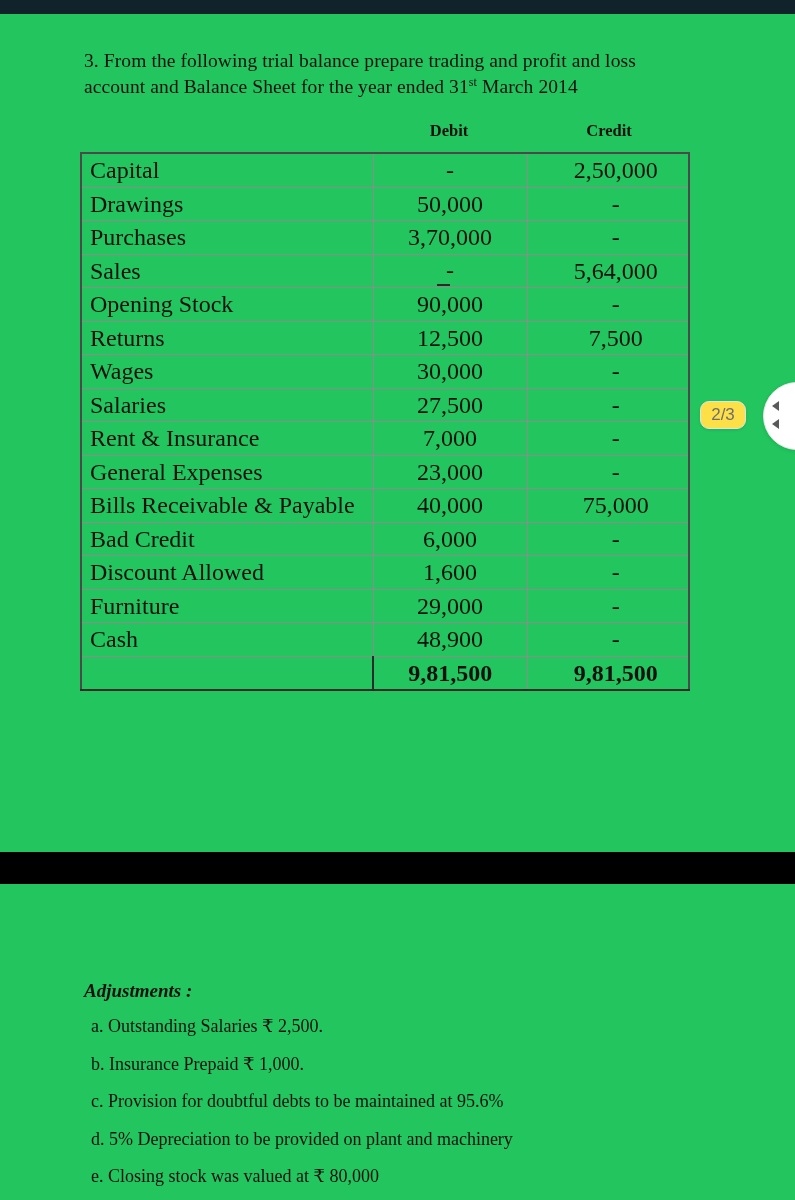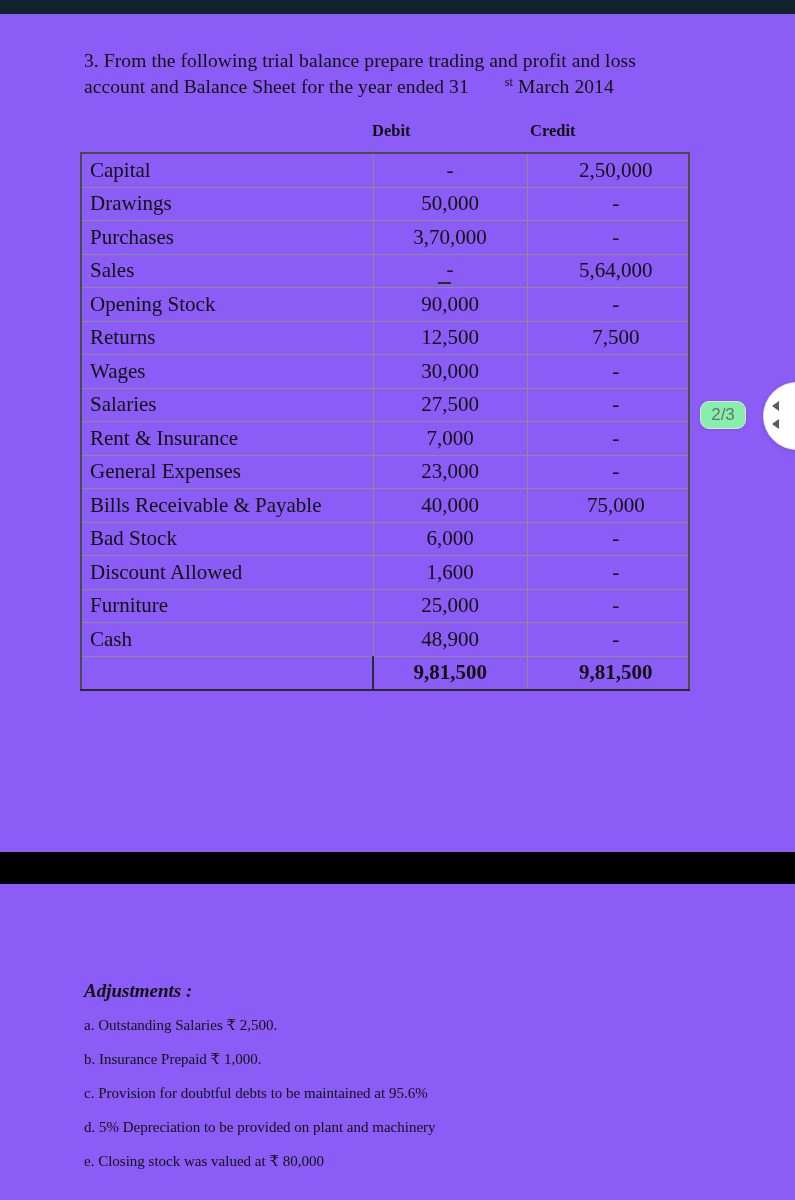--- a/index.html
+++ b/index.html
@@ -31,72 +31,71 @@
     width: 795px;
     height: 32px;
     background: #000000;
   }
 
   
   .page {
     position: absolute;
     left: 0;
     width: 795px;
-    background: #8b5cf6;
+    background: #22c55e;
   }
   .page-one { top: 14px; height: 838px; }
   .page-two { top: 884px; height: 320px; }
 
   
   .question {
     position: absolute;
     left: 84px;
     top: 34px;
     width: 615px;
     font-size: 19.5px;
     line-height: 26px;
     letter-spacing: 0.1px;
   }
   .question sup {
     font-size: 0.62em;
     vertical-align: super;
     line-height: 0;
-    margin-left: 36px;
   }
 
   
   .col-captions {
     position: absolute;
     top: 107px;
     left: 80px;
     width: 608px;
     height: 24px;
   }
   .col-captions .cap {
     position: absolute;
     top: 0;
     font-weight: bold;
     font-size: 16.5px;
-    text-align: left;
+    text-align: center;
   }
   .cap-debit  { left: 292px; width: 154px; }
   .cap-credit { left: 450px; width: 158px; }
 
   
   .tb-wrap {
     position: absolute;
     left: 80px;
     top: 138px;
     width: 608px;
   }
   table.tb {
     border-collapse: collapse;
     width: 608px;
     table-layout: fixed;
-    font-size: 21px;
+    font-size: 24px;
   }
   table.tb col.c-name { width: 292px; }
   table.tb col.c-debit { width: 154px; }
   table.tb col.c-credit { width: 162px; }
 
   table.tb td {
     border: 1px solid #8c8c8c;
     height: 32.5px;
     padding: 0 0 0 8px;
     vertical-align: middle;
@@ -139,36 +138,36 @@
     top: 980px;
     width: 620px;
   }
   .adj-title {
     font-weight: bold;
     font-style: italic;
     font-size: 19px;
     margin: 0 0 14px 0;
   }
   .adj-item {
-    font-size: 15px;
+    font-size: 18px;
     line-height: 1.2;
-    margin: 0 0 16px 0;
+    margin: 0 0 16px 7px;
     white-space: nowrap;
   }
 
   
   .page-pill {
     position: absolute;
     left: 700px;
     top: 401px;
     min-width: 46px;
     height: 28px;
     box-sizing: border-box;
     padding: 0 8px;
-    background: #86efac;
+    background: #fde047;
     border: 1px solid #e2e2e2;
     border-radius: 9px;
     box-shadow: 0 1px 3px rgba(0,0,0,0.10);
     display: flex;
     align-items: center;
     justify-content: center;
     font-family: "Liberation Sans", "DejaVu Sans", sans-serif;
     font-size: 17px;
     color: #6f6f6f;
   }
@@ -284,35 +283,35 @@
         </tr>
 
 
         <tr>
           <td class="first-col">Bills Receivable &amp; Payable</td>
           <td class="num">40,000</td>
           <td class="num last-col">75,000</td>
         </tr>
 
         <tr>
-          <td class="first-col">Bad Stock</td>
+          <td class="first-col">Bad Credit</td>
           <td class="num">6,000</td>
           <td class="num last-col">-</td>
         </tr>
 
         <tr>
           <td class="first-col">Discount Allowed</td>
           <td class="num">1,600</td>
           <td class="num last-col">-</td>
         </tr>
 
 
         <tr>
           <td class="first-col">Furniture</td>
-          <td class="num">25,000</td>
+          <td class="num">29,000</td>
           <td class="num last-col">-</td>
         </tr>
 
         <tr>
           <td class="first-col">Cash</td>
           <td class="num">48,900</td>
           <td class="num last-col">-</td>
         </tr>
 
         <tr class="total">

